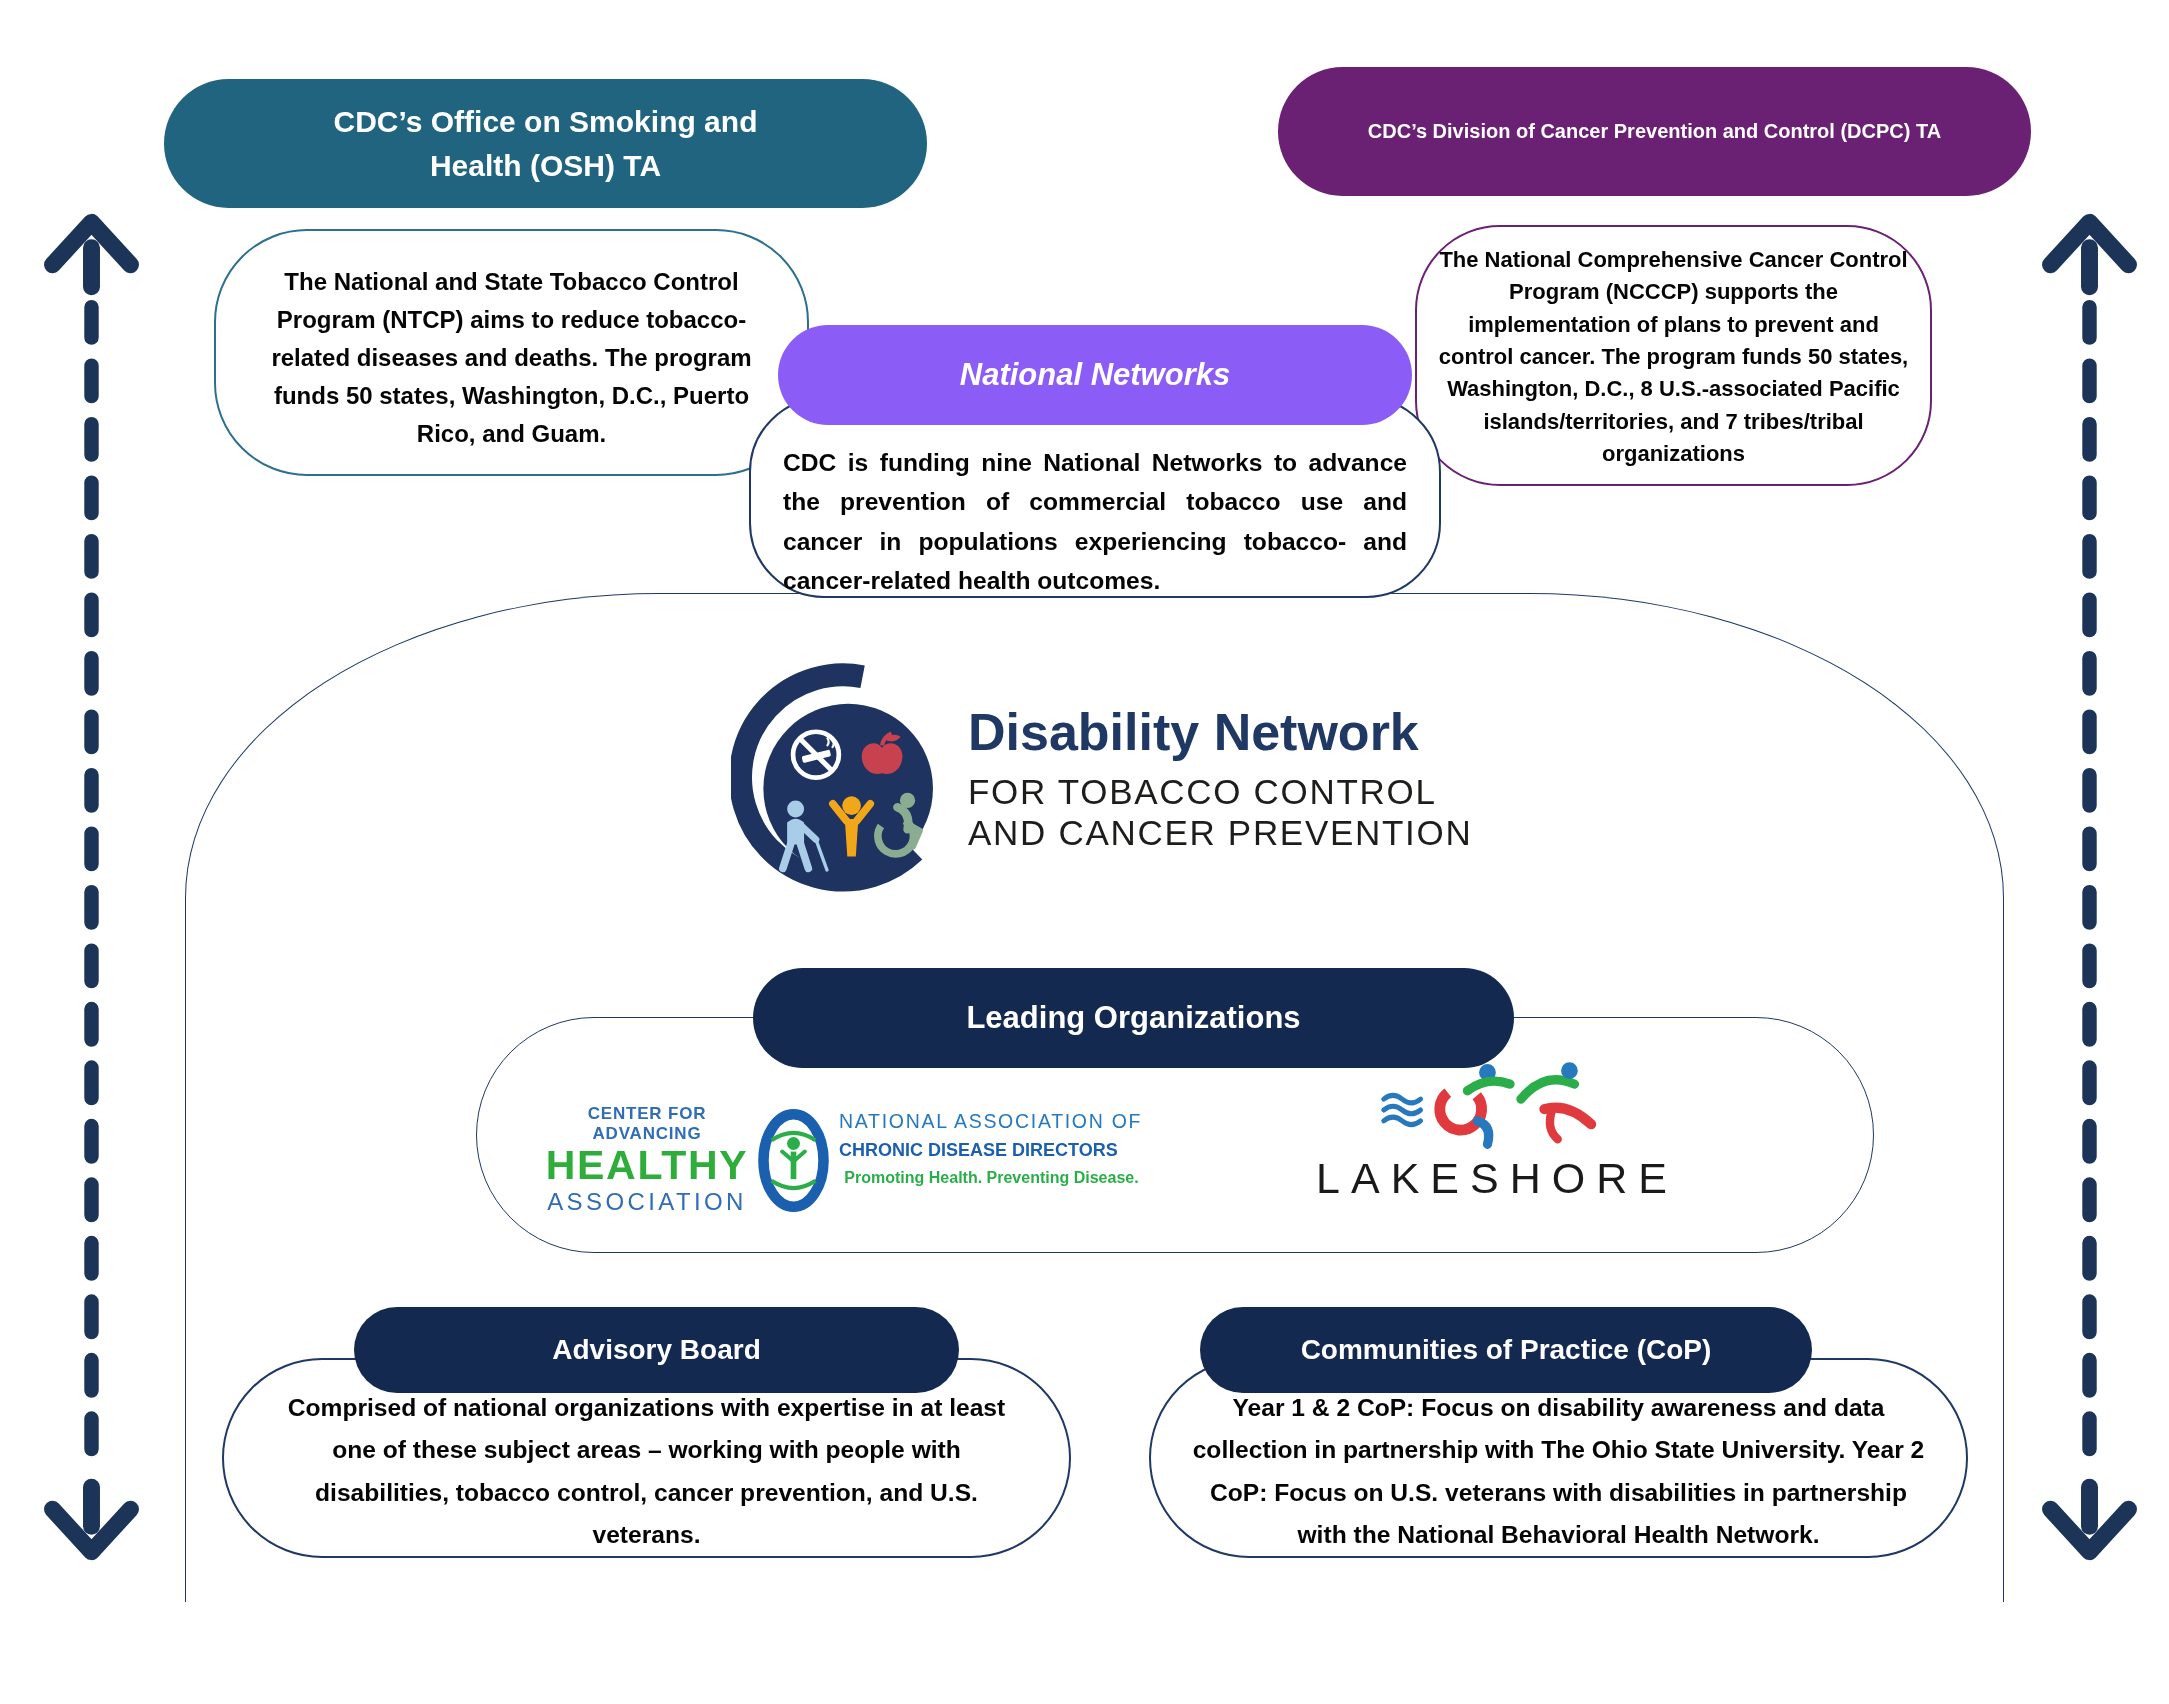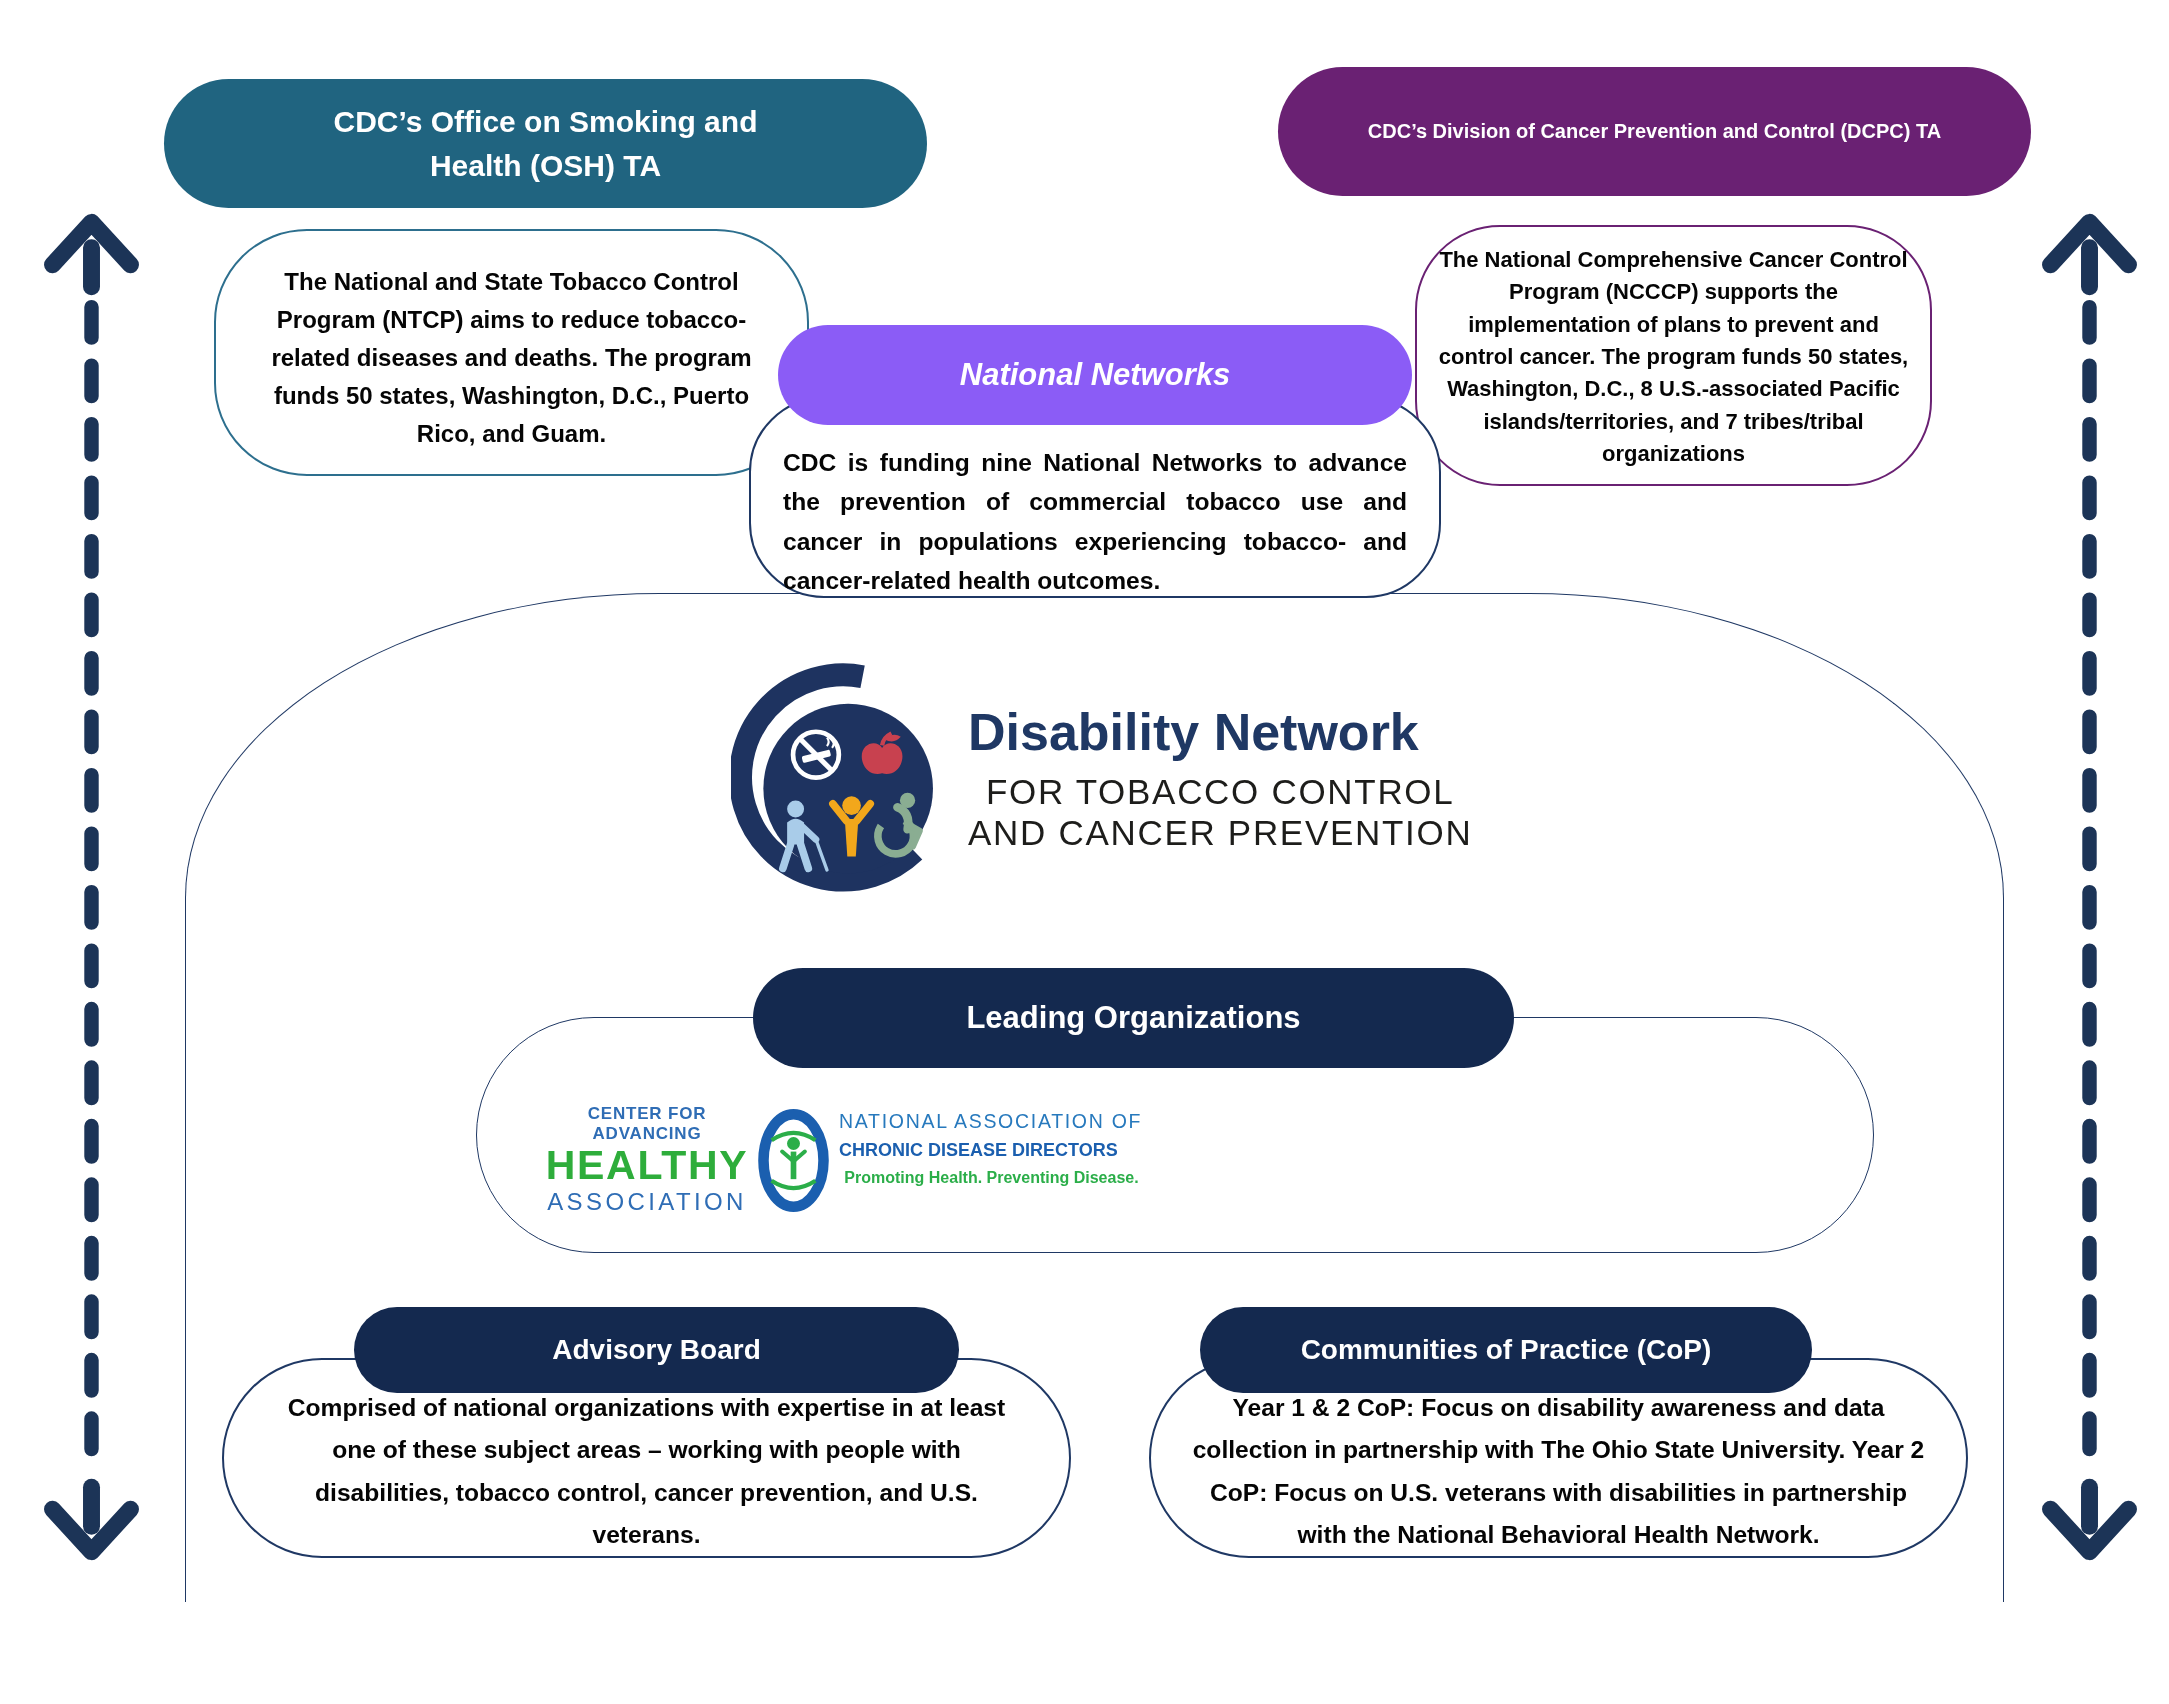--- a/index.html
+++ b/index.html
@@ -26,21 +26,21 @@
   .obox-purple{border-color:#6A2173;}
   
   #main-container{
     left:185px;top:593px;width:1819px;height:1009px;box-sizing:border-box;
     border:1.7px solid #1F3864;border-bottom:none;
     border-radius:475px 475px 0 0 / 305px 305px 0 0;z-index:1;background:transparent;
   }
   
   #dn-logo-text{left:968px;top:702px;z-index:5;}
   #dn-logo-title{font-size:52px;font-weight:700;color:#1F3864;letter-spacing:0;}
-  .dn-sub{font-size:35px;font-weight:400;color:#1d1d1b;letter-spacing:1.7px;line-height:1.16;text-align:center;}
+  .dn-sub{font-size:35px;font-weight:400;color:#1d1d1b;letter-spacing:1.7px;line-height:1.16;}
   #dn-sub-wrap{margin-top:10.2px;}
   
   #cahc-text{left:542px;top:1104px;width:210px;text-align:center;z-index:5;}
   .cahc1{font-size:17px;font-weight:700;color:#2F6DB5;letter-spacing:0.8px;}
   .cahc2{font-size:41px;font-weight:700;color:#2EAD3B;letter-spacing:1.7px;line-height:1.05;}
   .cahc3{font-size:24px;font-weight:400;color:#2F6DB5;letter-spacing:3.4px;line-height:1.25;}
   #nacdd-text{left:839px;top:1110px;width:305px;text-align:left;z-index:5;}
   .nacdd1{font-size:19.5px;font-weight:400;color:#2779BD;letter-spacing:1.7px;}
   .nacdd2{font-size:18px;font-weight:700;color:#1B5FAF;margin-top:6.8px;}
   .nacdd3{font-size:16px;font-weight:700;color:#2BAE49;margin-top:8.5px;text-align:center;}
@@ -170,20 +170,42 @@
     <path d="M 45 54 L 45 88" stroke="#2BAE49" stroke-width="7"></path>
     <path d="M 31 54 L 45 66 L 59 54" fill="none" stroke="#2BAE49" stroke-width="5" stroke-linecap="round"></path>
   </svg>
 
   <div class="abs" id="nacdd-text">
     <div class="nacdd1">NATIONAL ASSOCIATION OF</div>
     <div class="nacdd2">CHRONIC DISEASE DIRECTORS</div>
     <div class="nacdd3">Promoting Health. Preventing Disease.</div>
   </div>
 
+  <div class="abs" id="lakeshore">
+    <svg style="margin:0 auto;" width="237" height="92" viewBox="0 0 280 110">
+      <g stroke="#2779BD" stroke-width="6" fill="none" stroke-linecap="round">
+        <path d="M 4 48 q 11 -9 22 0 q 11 9 22 0"></path>
+        <path d="M 4 61 q 11 -9 22 0 q 11 9 22 0"></path>
+        <path d="M 4 74 q 11 -9 22 0 q 11 9 22 0"></path>
+      </g>
+      <g>
+        <circle cx="96" cy="60" r="25" fill="none" stroke="#E03A3E" stroke-width="13" stroke-dasharray="118 40" transform="rotate(-40 96 60)"></circle>
+        <circle cx="128" cy="16" r="10" fill="#2779BD"></circle>
+        <path d="M 104 38 Q 128 20 155 30" fill="none" stroke="#2BAE49" stroke-width="11" stroke-linecap="round"></path>
+        <path d="M 116 74 Q 134 80 128 102" fill="none" stroke="#2779BD" stroke-width="11" stroke-linecap="round"></path>
+      </g>
+      <g>
+        <path d="M 168 48 Q 196 14 232 30" fill="none" stroke="#2BAE49" stroke-width="11" stroke-linecap="round"></path>
+        <circle cx="226" cy="14" r="10" fill="#2779BD"></circle>
+        <path d="M 196 60 Q 224 52 252 78" fill="none" stroke="#E03A3E" stroke-width="12" stroke-linecap="round"></path>
+        <path d="M 205 62 Q 198 84 212 96" fill="none" stroke="#E03A3E" stroke-width="10" stroke-linecap="round"></path>
+      </g>
+    </svg>
+    <div id="lakeshore-name">LAKESHORE</div>
+  </div>
 
   <div class="abs obox" style="left:222px;top:1358px;width:849px;height:200px;border-radius:102px;z-index:3;">
     <div id="advisory-body" class="body-txt">Comprised of national organizations with expertise in at least one of these subject areas – working with people with disabilities, tobacco control, cancer prevention, and U.S. veterans.</div>
   </div>
   <div class="abs pill pill-navy-dark" style="left:354px;top:1307px;width:605px;height:86px;font-size:28px;">
     <span>Advisory Board</span>
   </div>
 
   <div class="abs obox" style="left:1149px;top:1358px;width:819px;height:200px;border-radius:102px;z-index:3;">
     <div id="cop-body" class="body-txt">Year 1 &amp; 2  CoP: Focus on disability awareness and data collection in partnership with The Ohio State University. Year 2 CoP: Focus on U.S. veterans with disabilities in partnership with the National Behavioral Health Network.</div>

